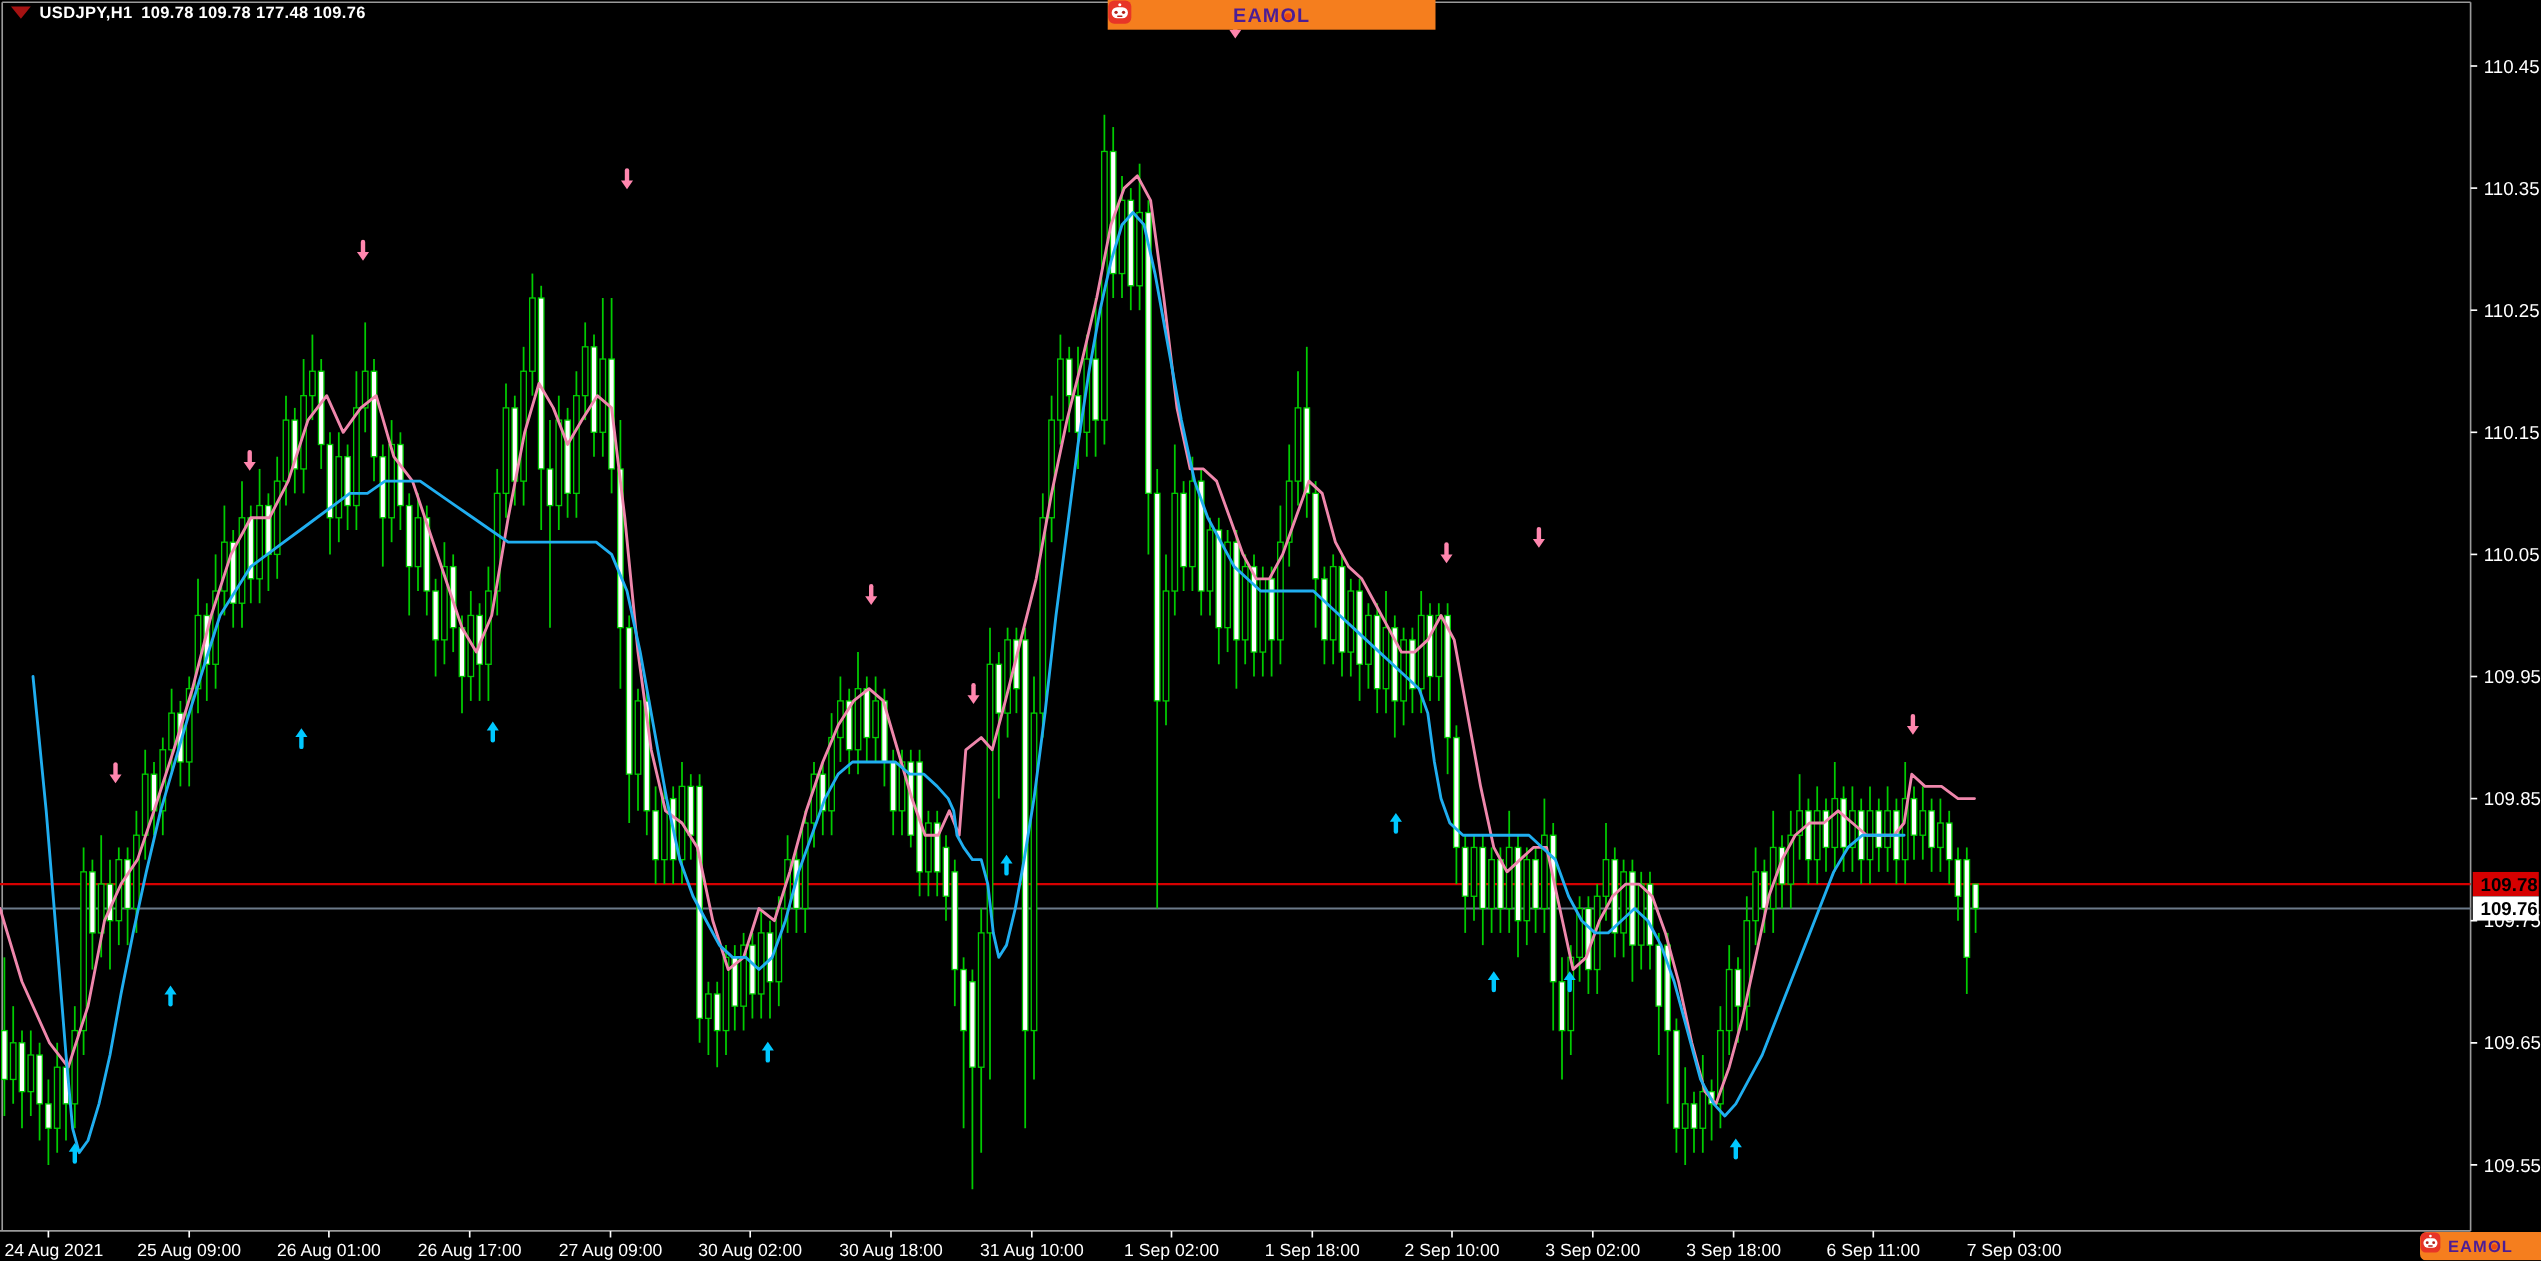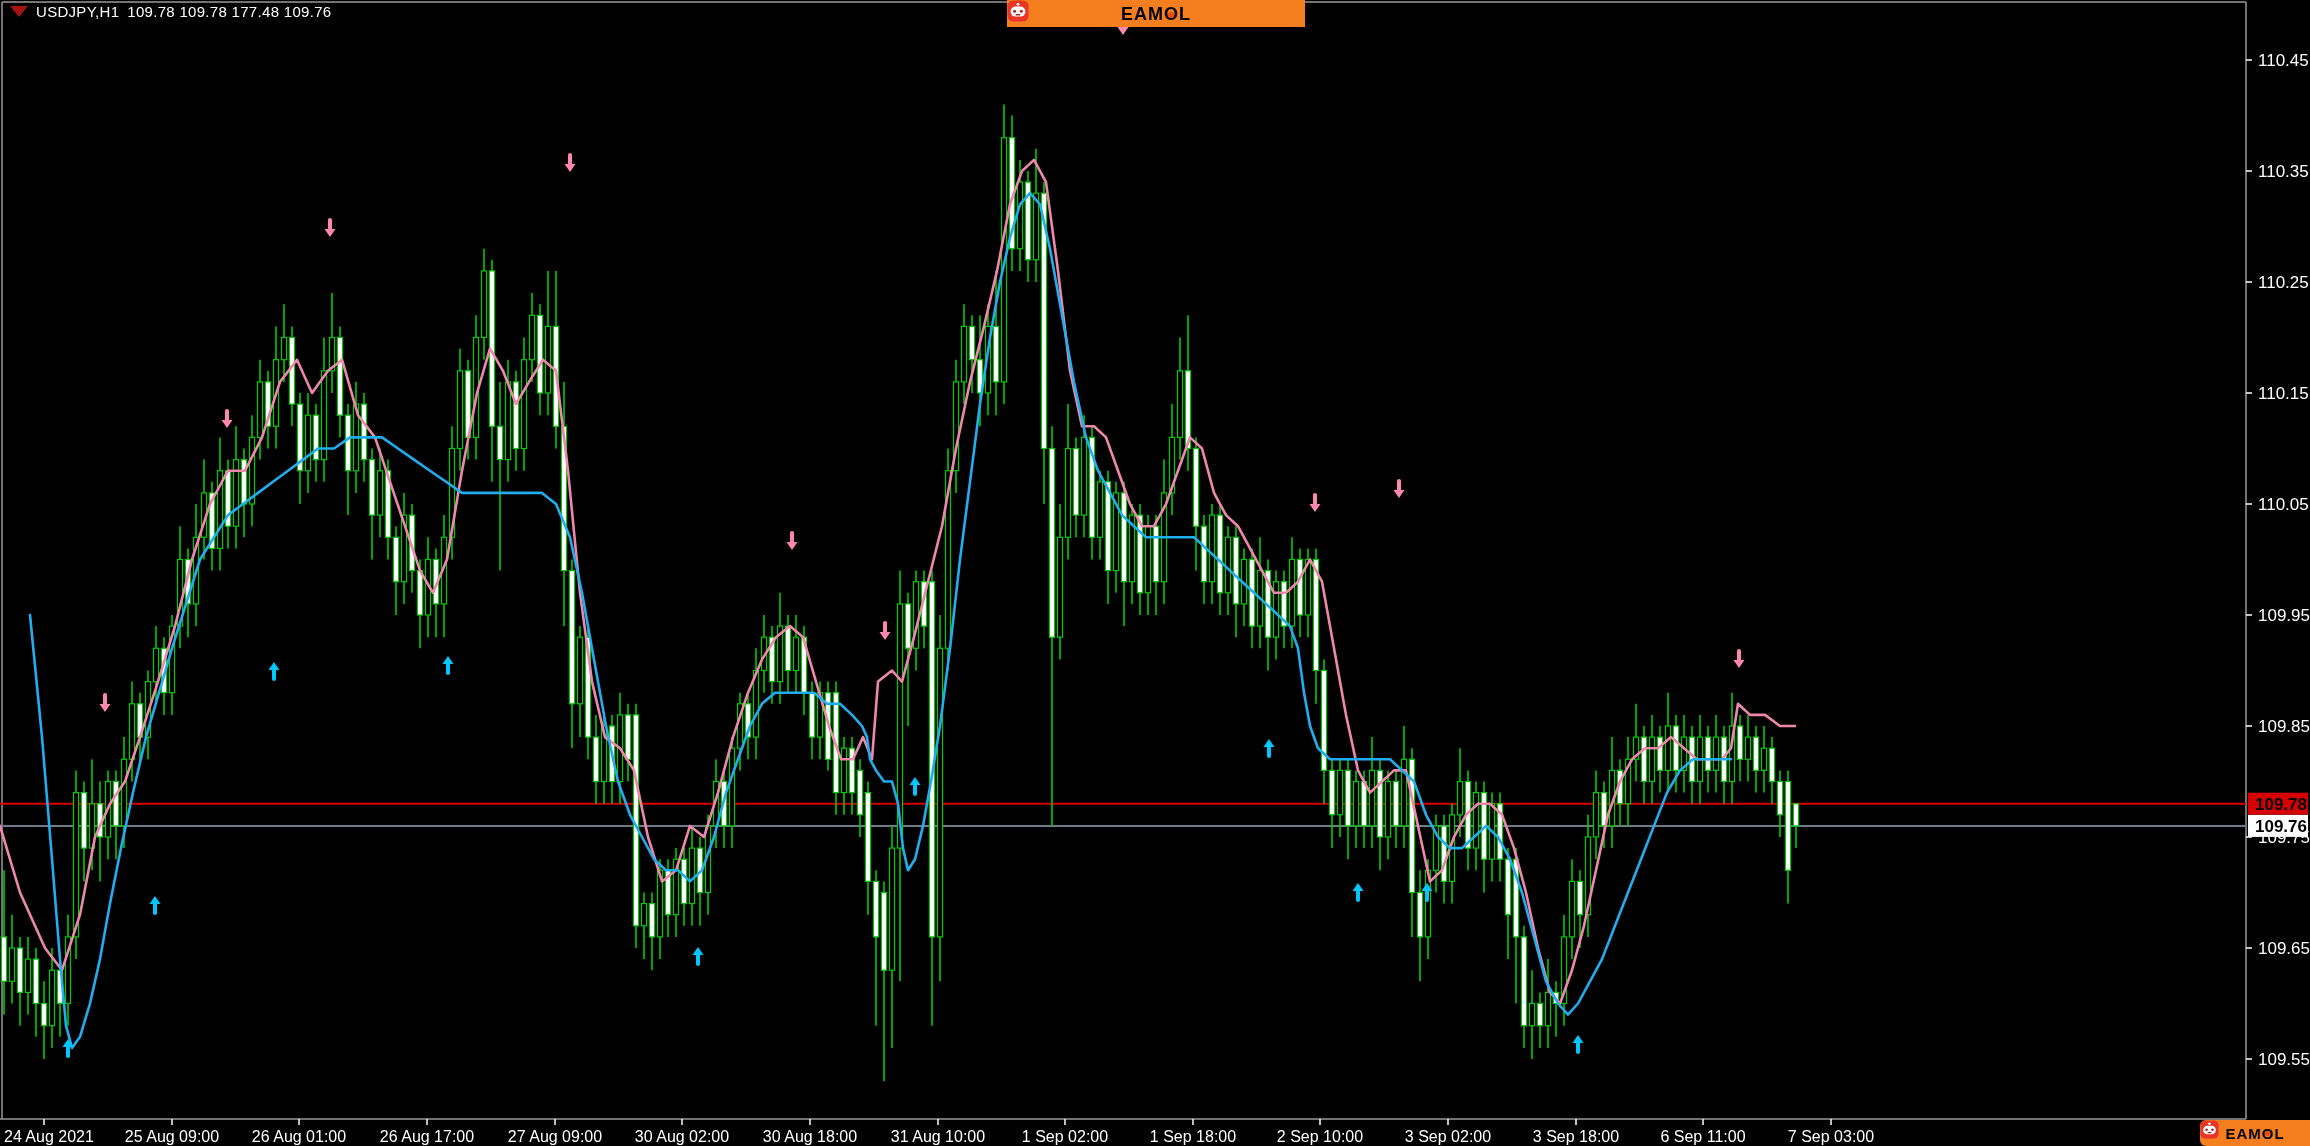--- a/index.html
+++ b/index.html
@@ -1,27 +1,27 @@
 <!DOCTYPE html>
 <html><head>
 <meta charset="utf-8">
 <style>
   html,body{margin:0;padding:0;background:#000;}
   .stage{position:relative;width:2310px;height:1146px;background:#000;overflow:hidden;
          font-family:"Liberation Sans",sans-serif;}
   .stage svg{position:absolute;left:0;top:0;}
   .symbol-title{position:absolute;left:10px;top:3px;display:flex;align-items:center;gap:8px;
-    color:#fff;font-size:15px;font-weight:normal;letter-spacing:.3px;z-index:6;}
+    color:#fff;font-size:15px;font-weight:bold;letter-spacing:.3px;z-index:6;}
   .tri{width:0;height:0;border-left:9px solid transparent;border-right:9px solid transparent;
     border-top:11px solid #a51212;display:inline-block;}
   .banner{position:absolute;display:flex;align-items:center;justify-content:center;gap:7px;
     background:#f57e1e;z-index:7;}
   .banner.top{left:1007px;top:0;width:298px;height:27px;}
   .banner.bottom{left:2200px;top:1120px;width:110px;height:26px;border-radius:6px 0 0 6px;gap:4px;}
-  .eamol-text{font-weight:800;color:#000000;font-size:18px;letter-spacing:1px;line-height:1;}
+  .eamol-text{font-weight:800;color:#4c1d95;font-size:18px;letter-spacing:1px;line-height:1;}
   .banner.bottom .eamol-text{font-size:15px;}
   .eamol-o{position:relative;display:inline-block;}
   .eamol-o::after{content:"";position:absolute;left:50%;top:58%;width:6px;height:6px;margin:-3px;
     background:#f0480f;border-radius:50%;}
   .banner.bottom .eamol-o::after{width:5px;height:5px;}
   .bot-icon{display:block;}
 </style>
 </head>
 <body>
 

